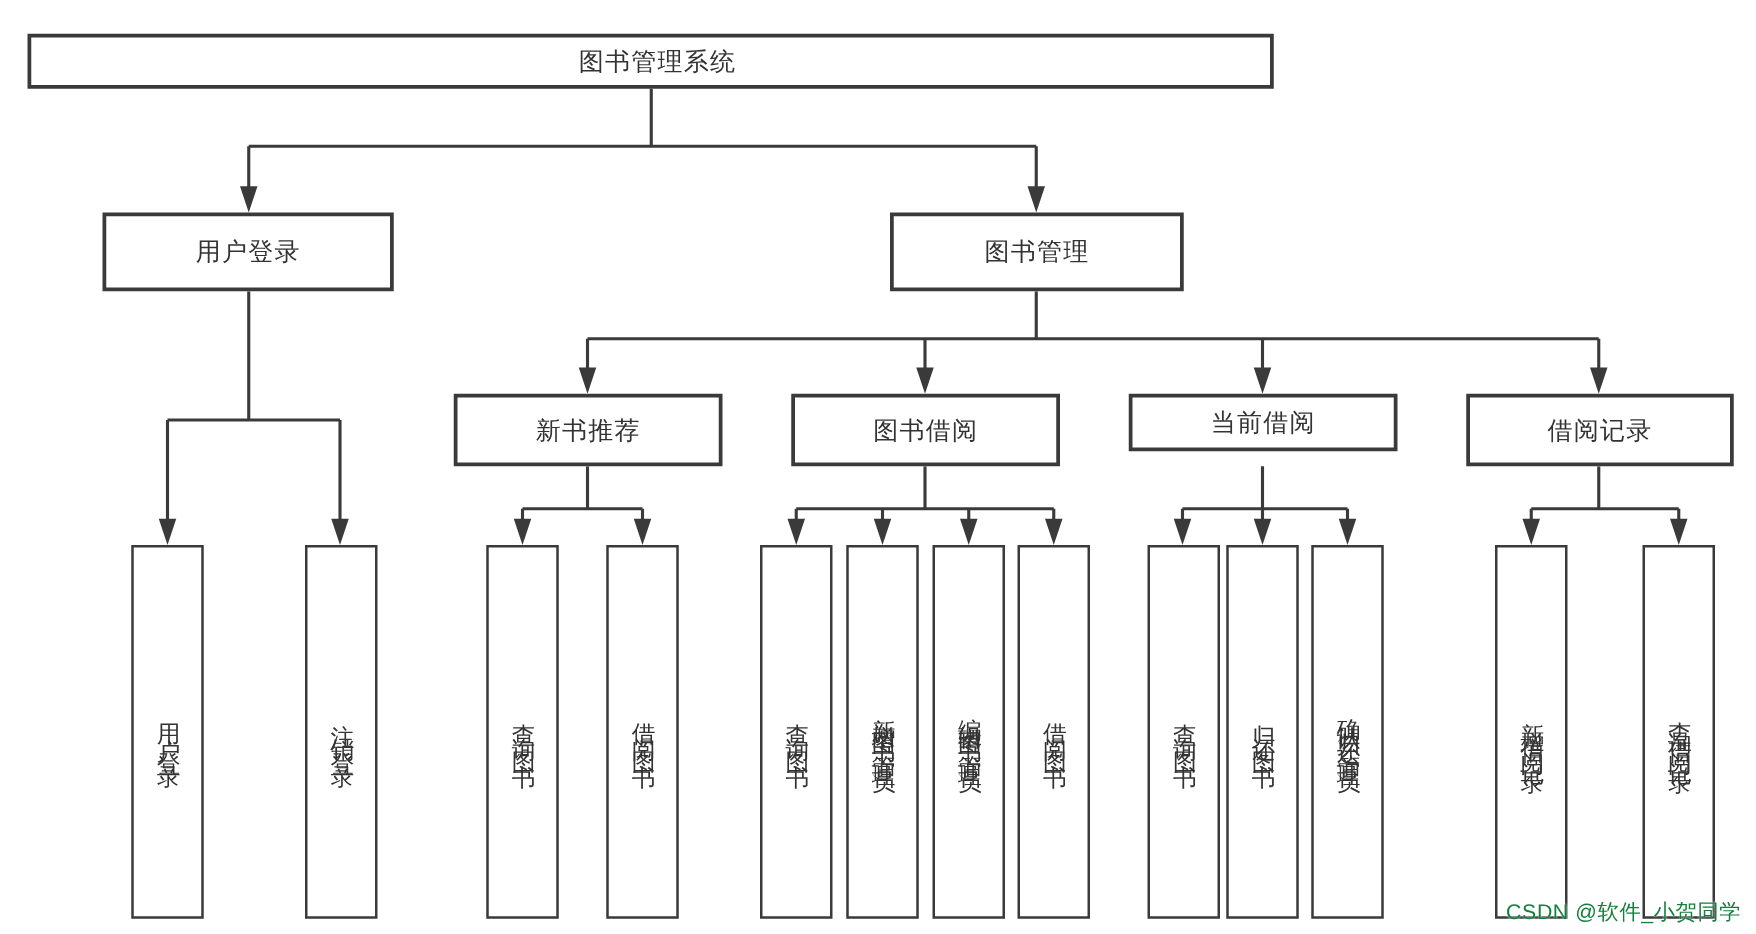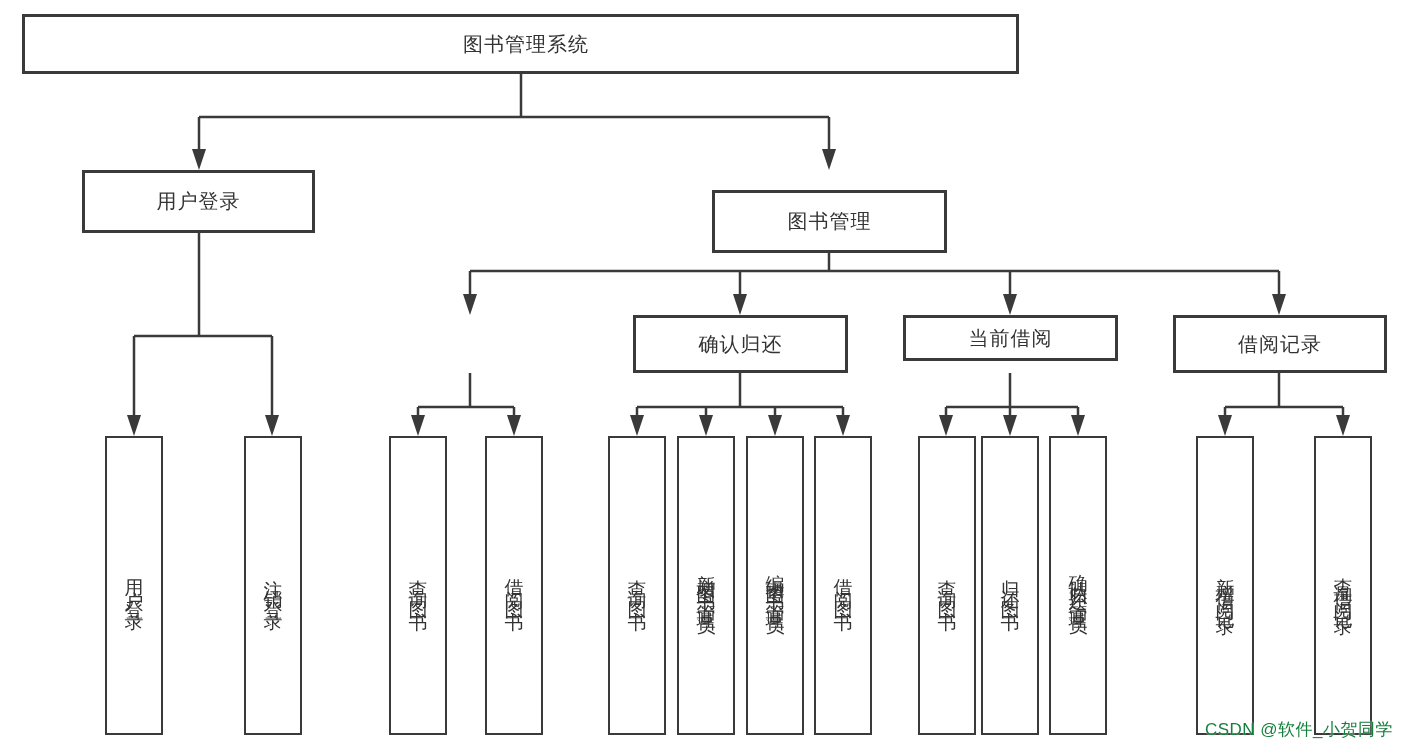--- a/index.html
+++ b/index.html
@@ -107,33 +107,36 @@
       <polygon points="768,415 782,415 775,436"></polygon>
       <polygon points="836,415 850,415 843,436"></polygon>
       <polygon points="939,415 953,415 946,436"></polygon>
       <polygon points="1003,415 1017,415 1010,436"></polygon>
       <polygon points="1071,415 1085,415 1078,436"></polygon>
       <polygon points="1218,415 1232,415 1225,436"></polygon>
       <polygon points="1336,415 1350,415 1343,436"></polygon>
     </g>
   </svg>
 
-  <div class="box" style="left:22px;top:14px;width:997px;height:60px;padding-left:11px;">
+  <div class="box" style="left:22px;top:27px;width:997px;height:44px;padding-left:11px;">
     <span>图书管理系统</span>
   </div>
 
   <div class="box" style="left:82px;top:170px;width:233px;height:63px;">
     <span>用户登录</span>
   </div>
-  <div class="box" style="left:712px;top:170px;width:235px;height:63px;margin-top:20px;">
+  <div class="box" style="left:712px;top:170px;width:235px;height:63px;">
     <span>图书管理</span>
   </div>
 
+  <div class="box" style="left:363px;top:315px;width:215px;height:58px;">
+    <span>新书推荐</span>
+  </div>
   <div class="box" style="left:633px;top:315px;width:215px;height:58px;">
-    <span>确认归还</span>
+    <span>图书借阅</span>
   </div>
   <div class="box" style="left:903px;top:315px;width:215px;height:46px;">
     <span>当前借阅</span>
   </div>
   <div class="box" style="left:1173px;top:315px;width:214px;height:58px;">
     <span>借阅记录</span>
   </div>
 
   <div class="box leaf" style="left:105px;top:436px;width:58px;height:299px;">
     <span class="vtext">用户登录</span>

